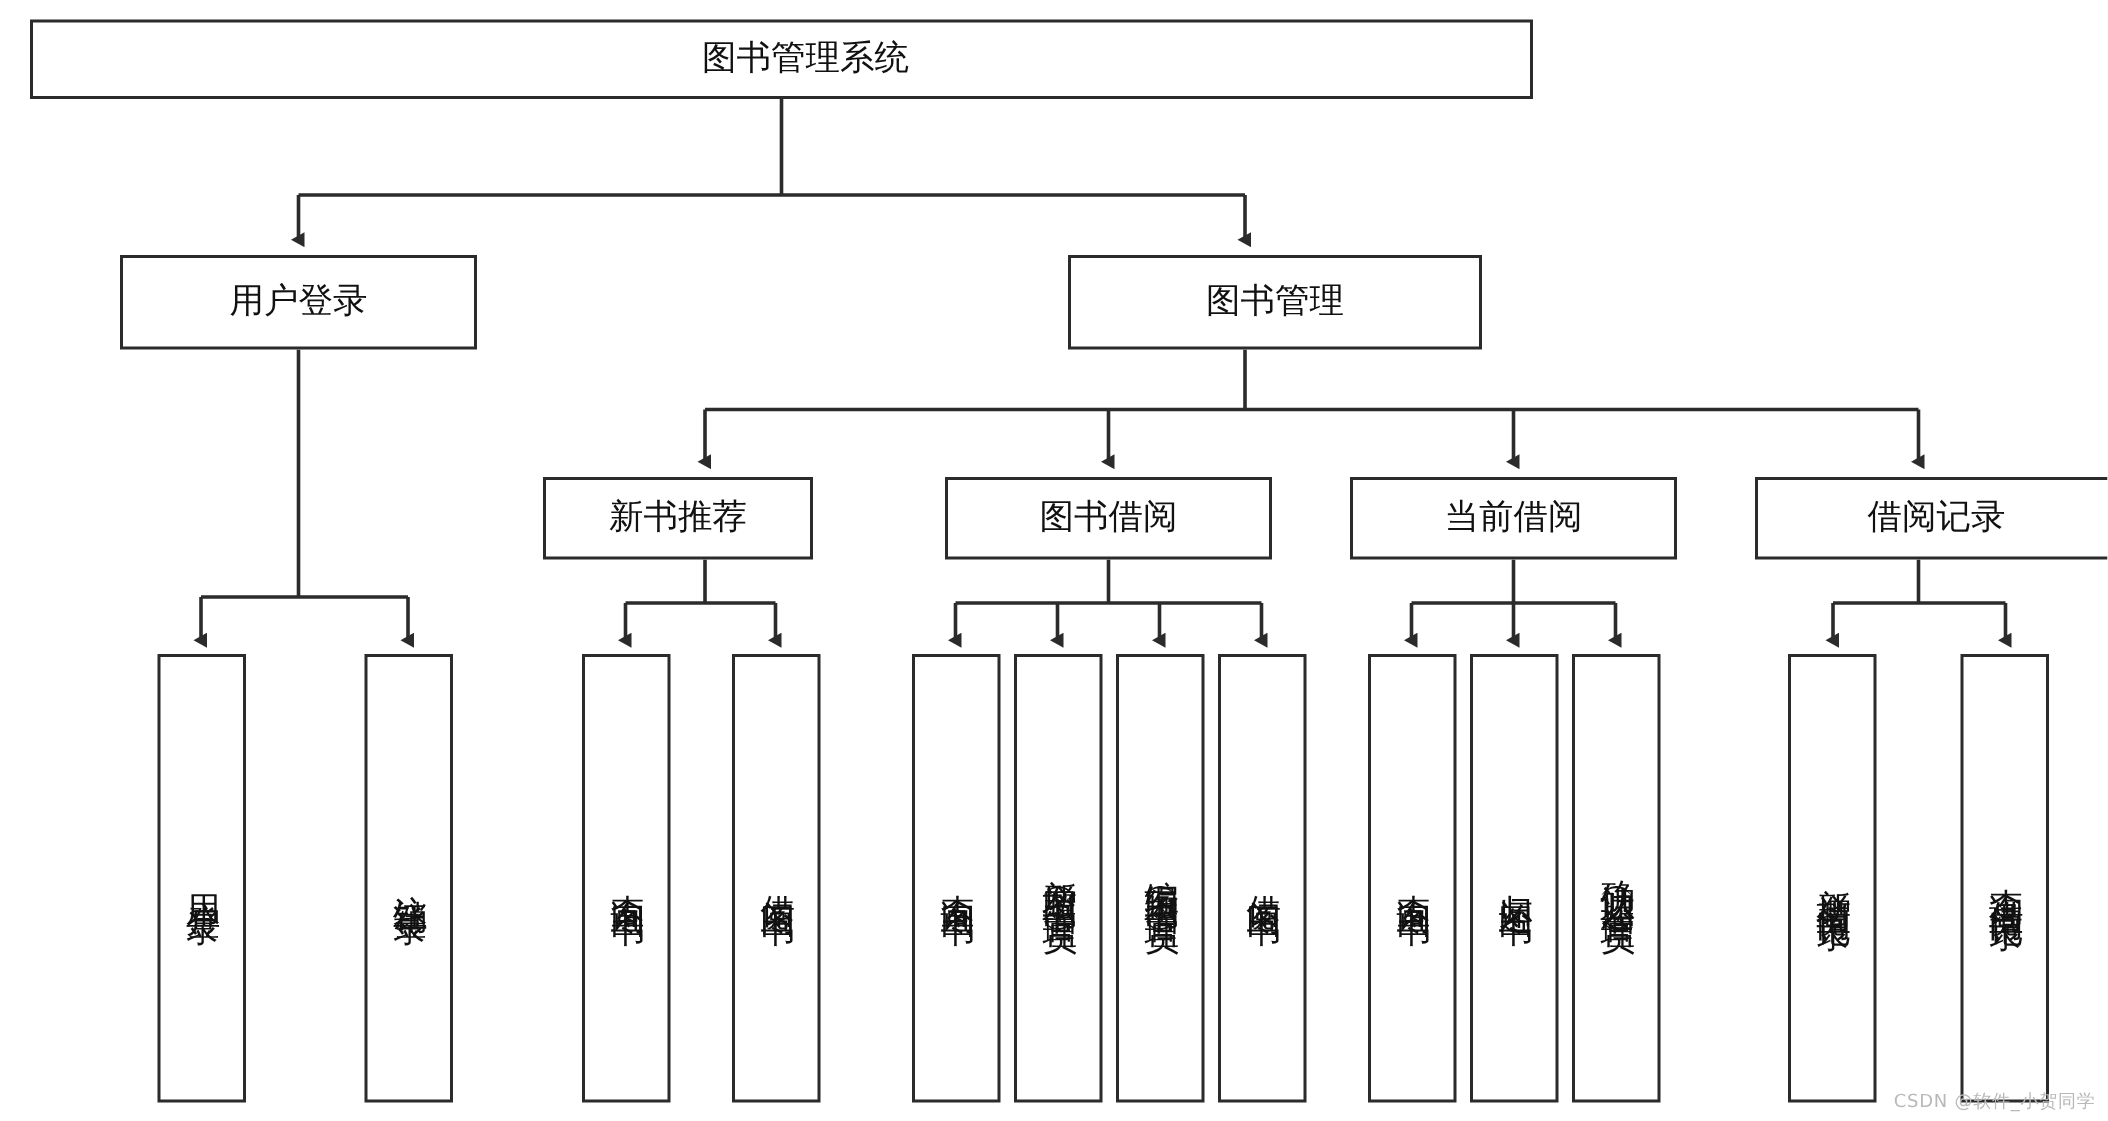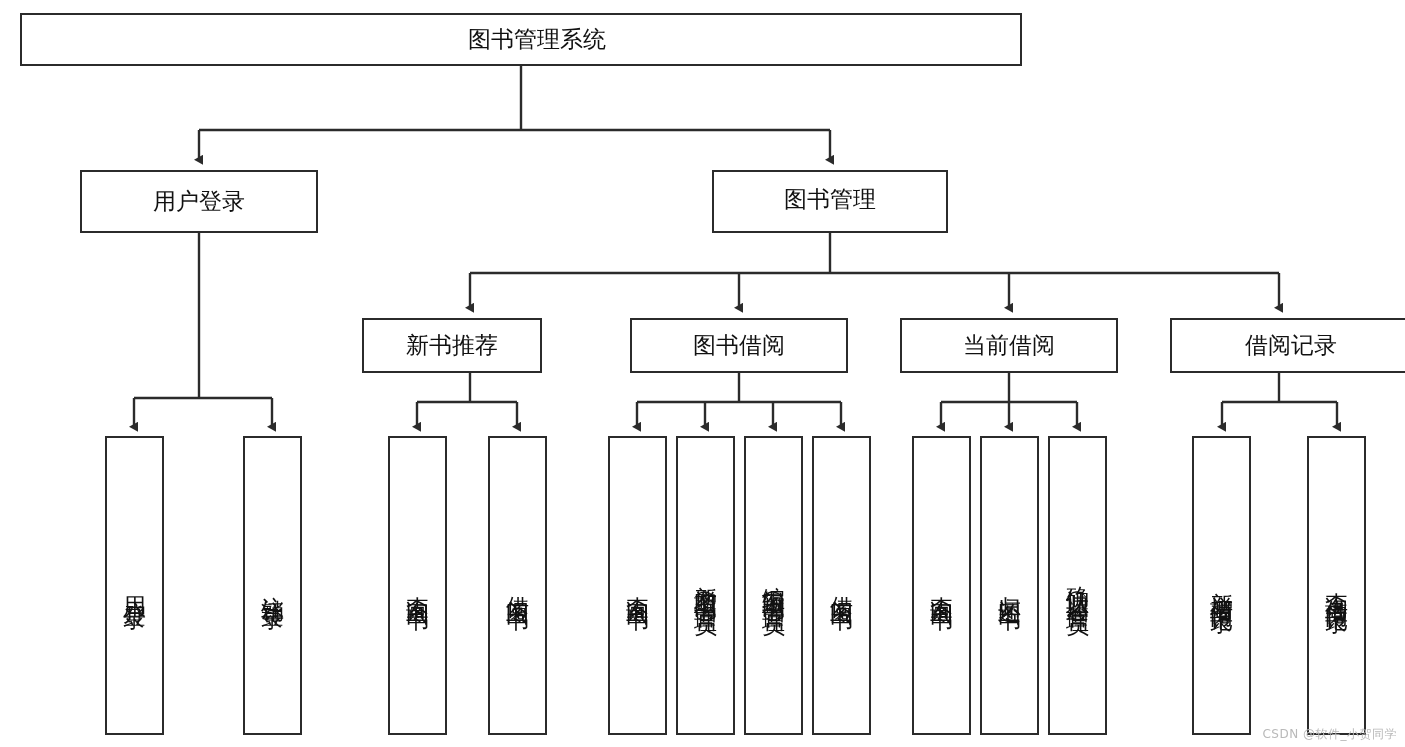--- a/index.html
+++ b/index.html
@@ -127,21 +127,21 @@
   </svg>
 
   <div class="node root h" style="left:20px; top:13px; width:1002px; height:53px;padding-left:32px;">
     <span class="label">图书管理系统</span>
   </div>
 
   <div class="node h" style="left:80px; top:170px; width:238px; height:63px;">
     <span class="label">用户登录</span>
   </div>
 
-  <div class="node h" style="left:712px; top:170px; width:236px; height:63px;font-family:Liberation Mono, monospace;">
+  <div class="node h" style="left:712px; top:170px; width:276px; height:63px;">
     <span class="label">图书管理</span>
   </div>
 
   <div class="node h" style="left:362px; top:318px; width:180px; height:55px;">
     <span class="label">新书推荐</span>
   </div>
 
   <div class="node h" style="left:630px; top:318px; width:218px; height:55px;">
     <span class="label">图书借阅</span>
   </div>

